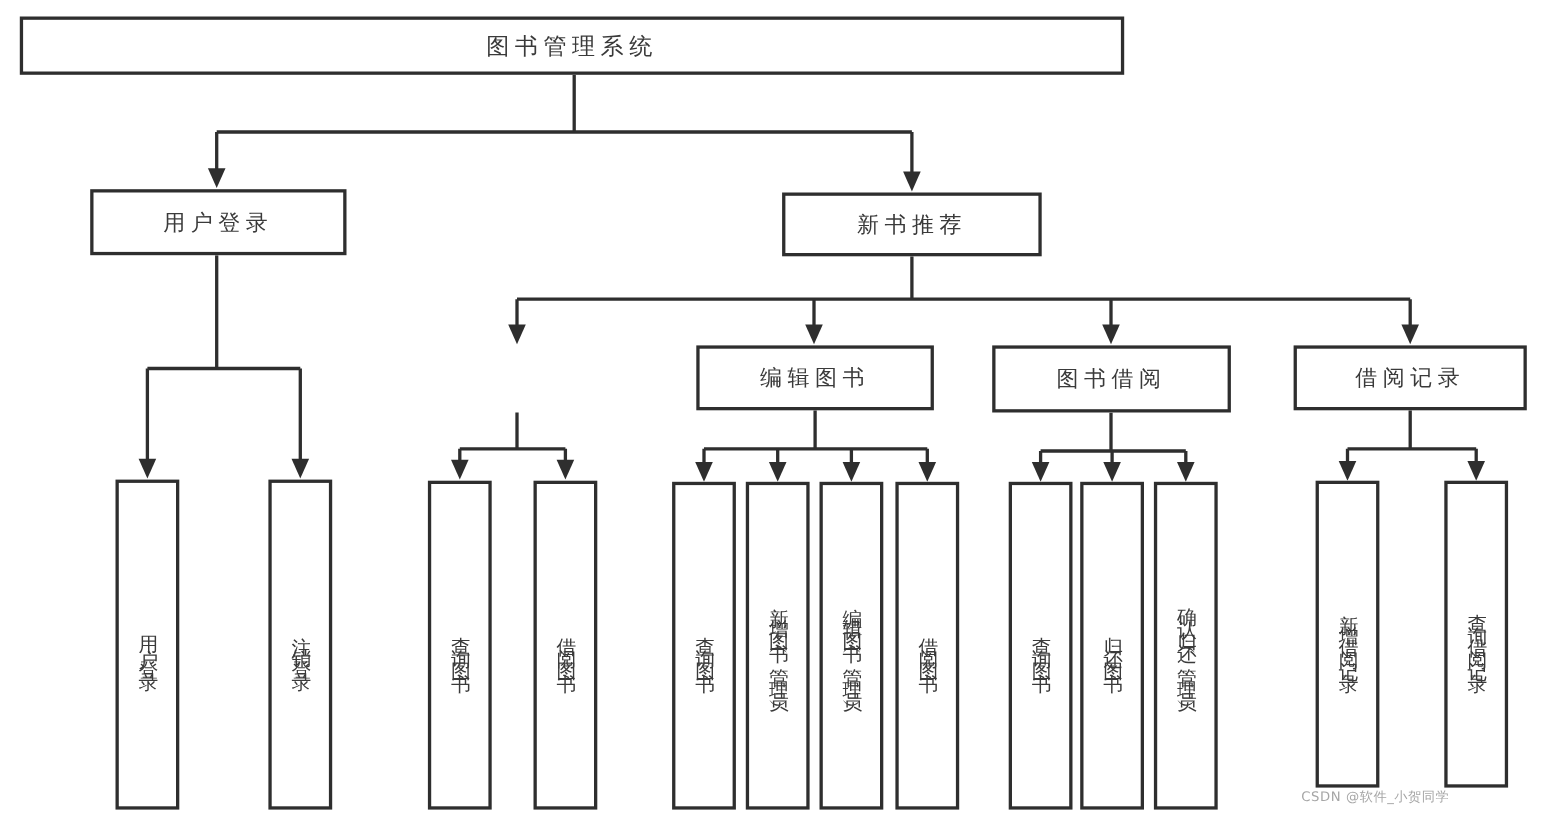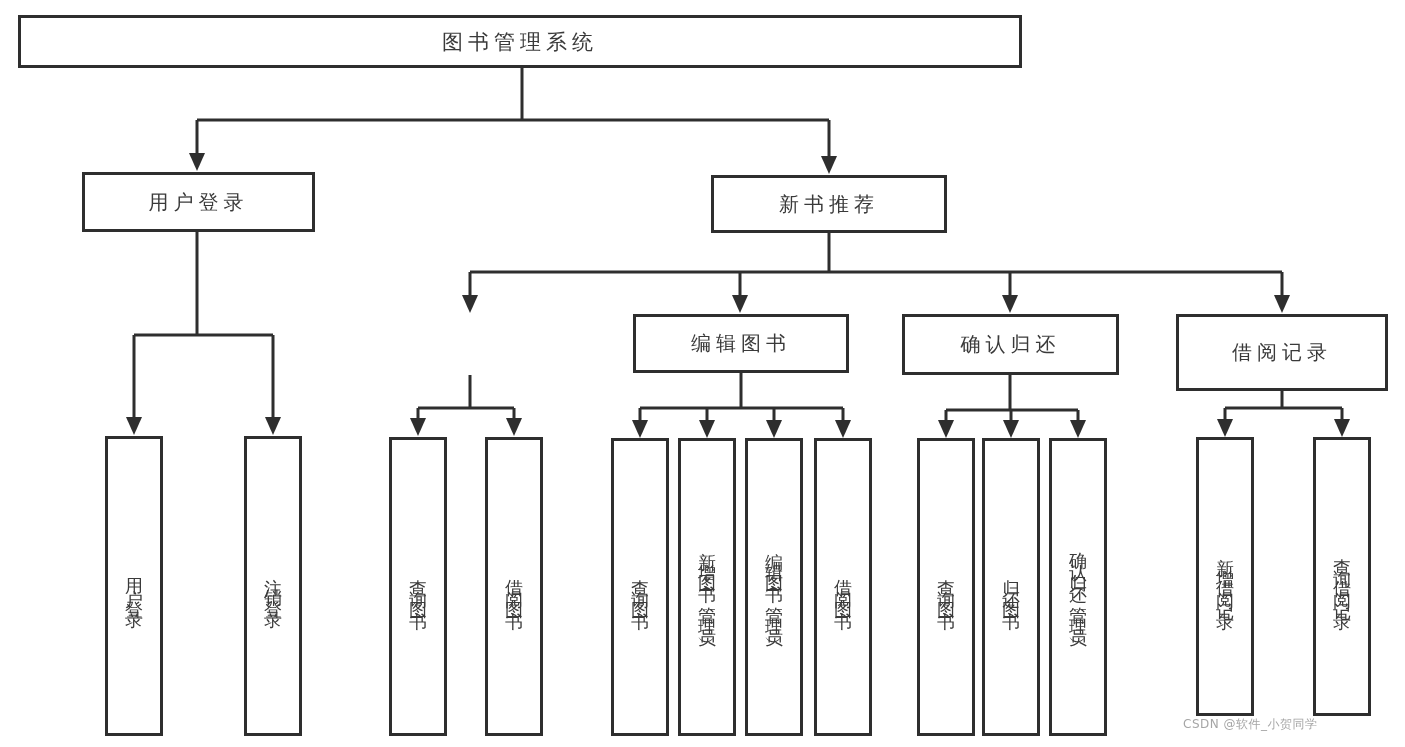--- a/index.html
+++ b/index.html
@@ -112,23 +112,23 @@
     <span class="hlabel">用户登录</span>
   </div>
   <div class="node" style="left:711px; top:175px; width:236px; height:58px;">
     <span class="hlabel">新书推荐</span>
   </div>
 
   <div class="node" style="left:633px; top:314px; width:216px; height:59px;">
     <span class="hlabel">编辑图书</span>
   </div>
   <div class="node" style="left:902px; top:314px; width:217px; height:61px;">
-    <span class="hlabel">确认归还</span>
+    <span class="hlabel">图书借阅</span>
   </div>
-  <div class="node" style="left:1176px; top:314px; width:212px; height:77px;align-items:center;">
+  <div class="node" style="left:1176px; top:314px; width:212px; height:59px;align-items:center;">
     <span class="hlabel">借阅记录</span>
   </div>
 
   <div class="vnode" style="left:105px; top:436px; width:58px; height:300px;">
     <span class="vlabel">用户登录</span>
   </div>
   <div class="vnode" style="left:244px; top:436px; width:58px; height:300px;">
     <span class="vlabel">注销登录</span>
   </div>
 

